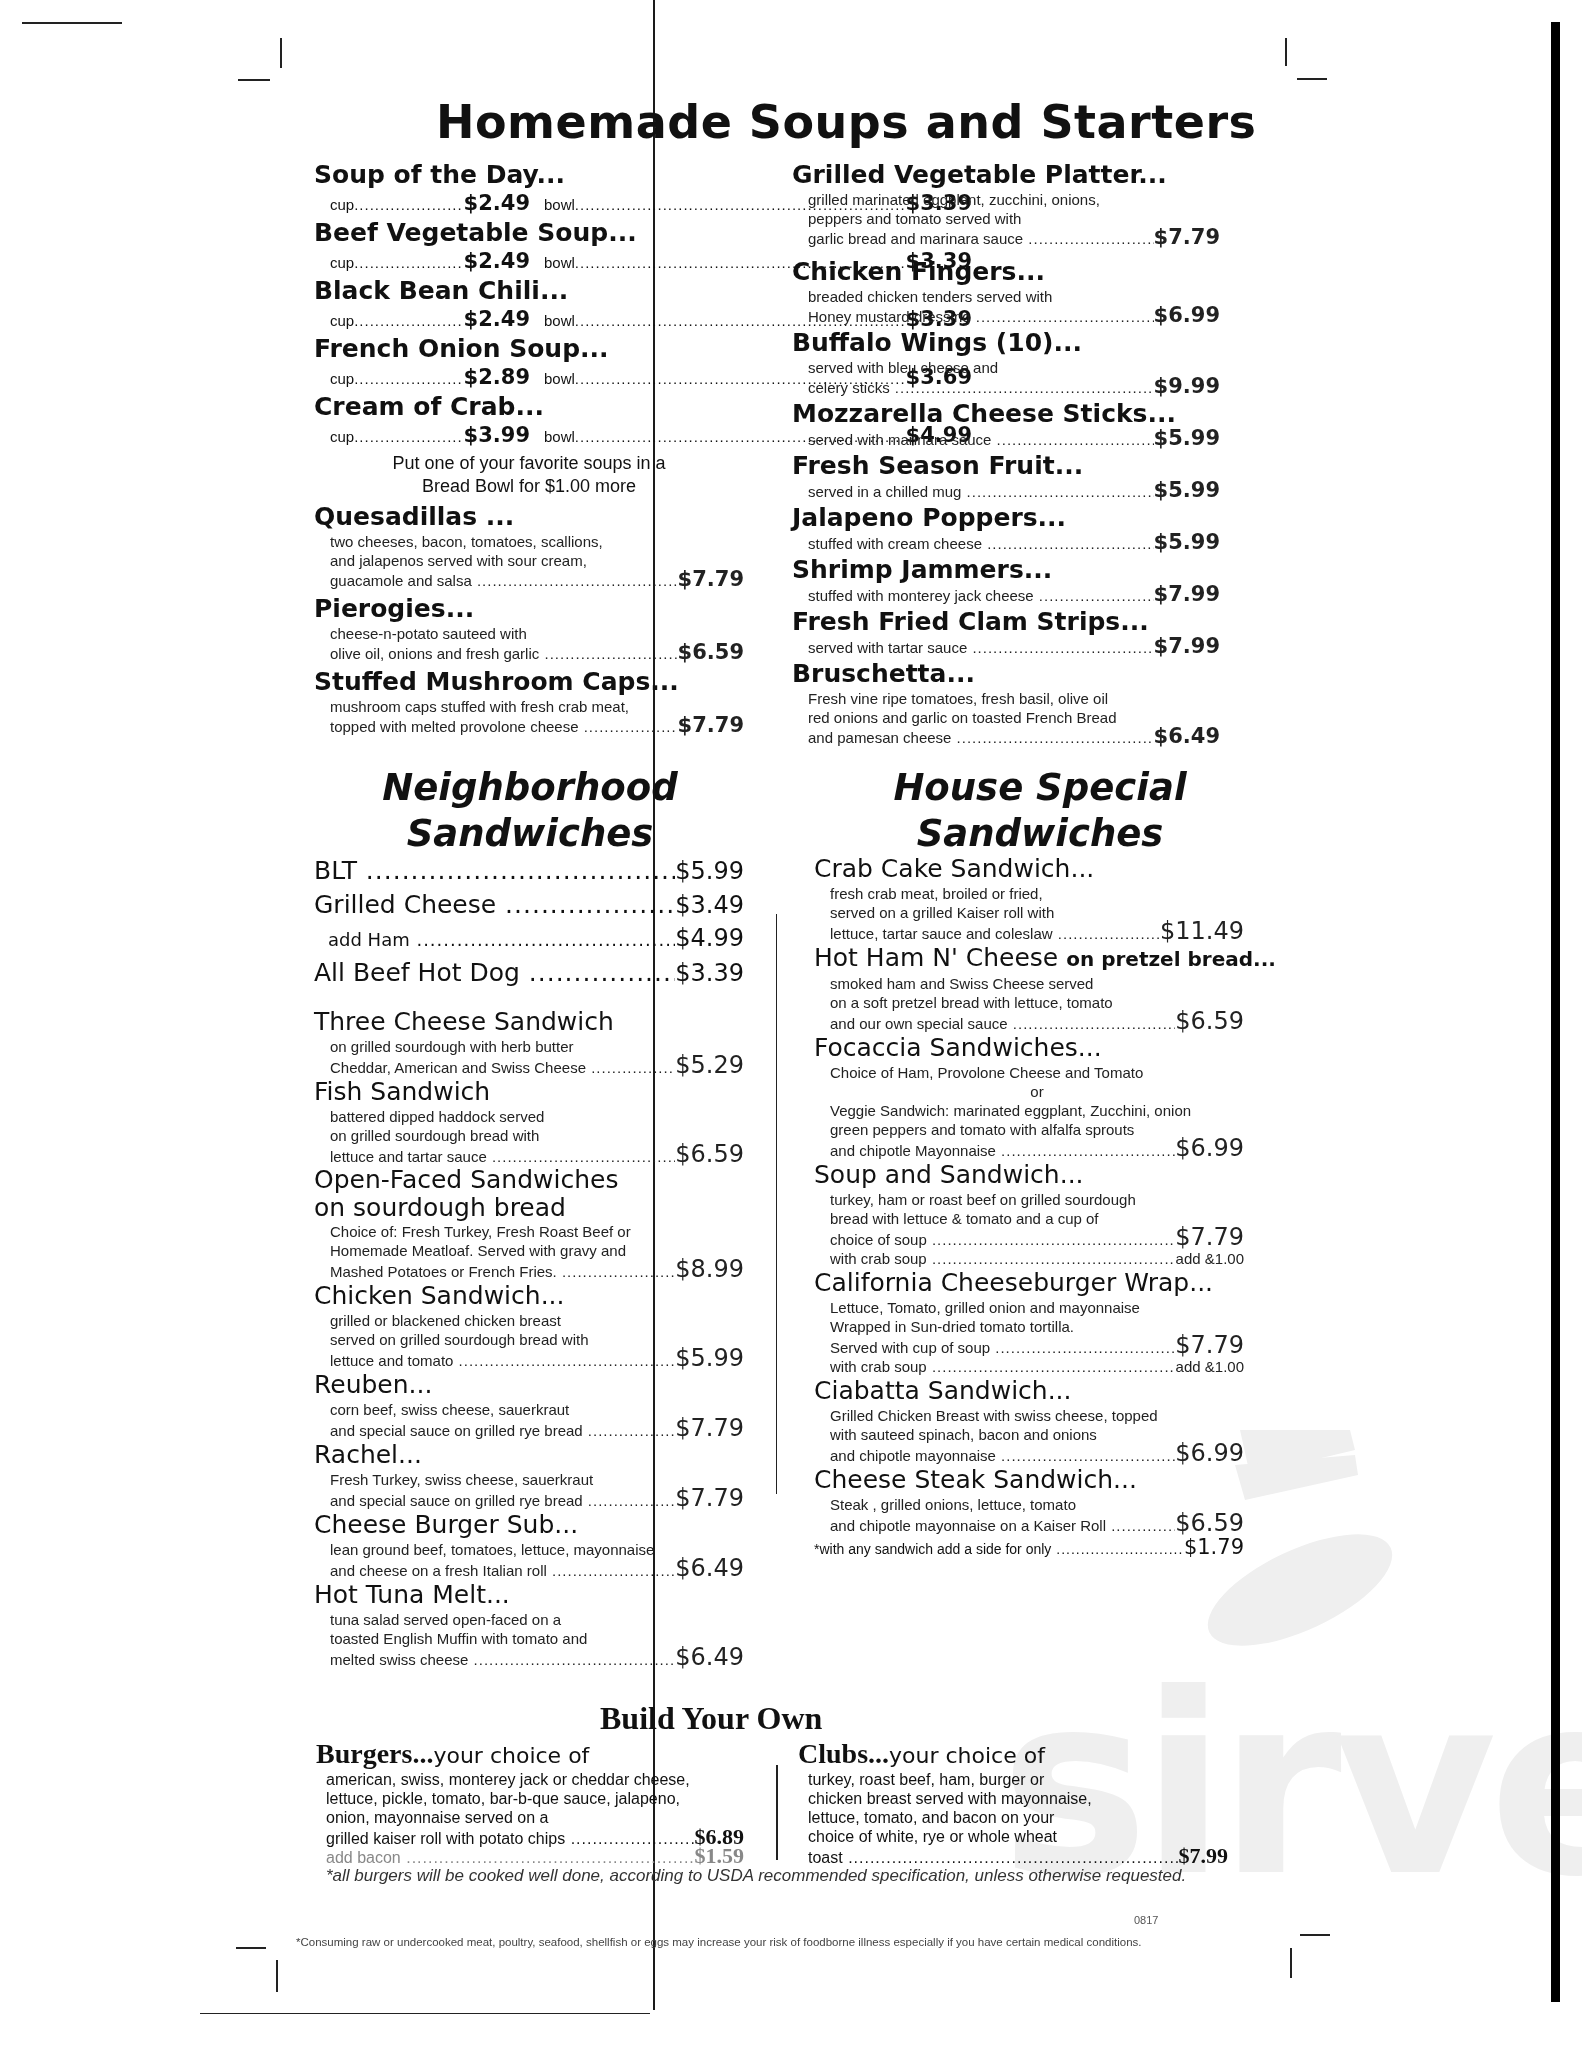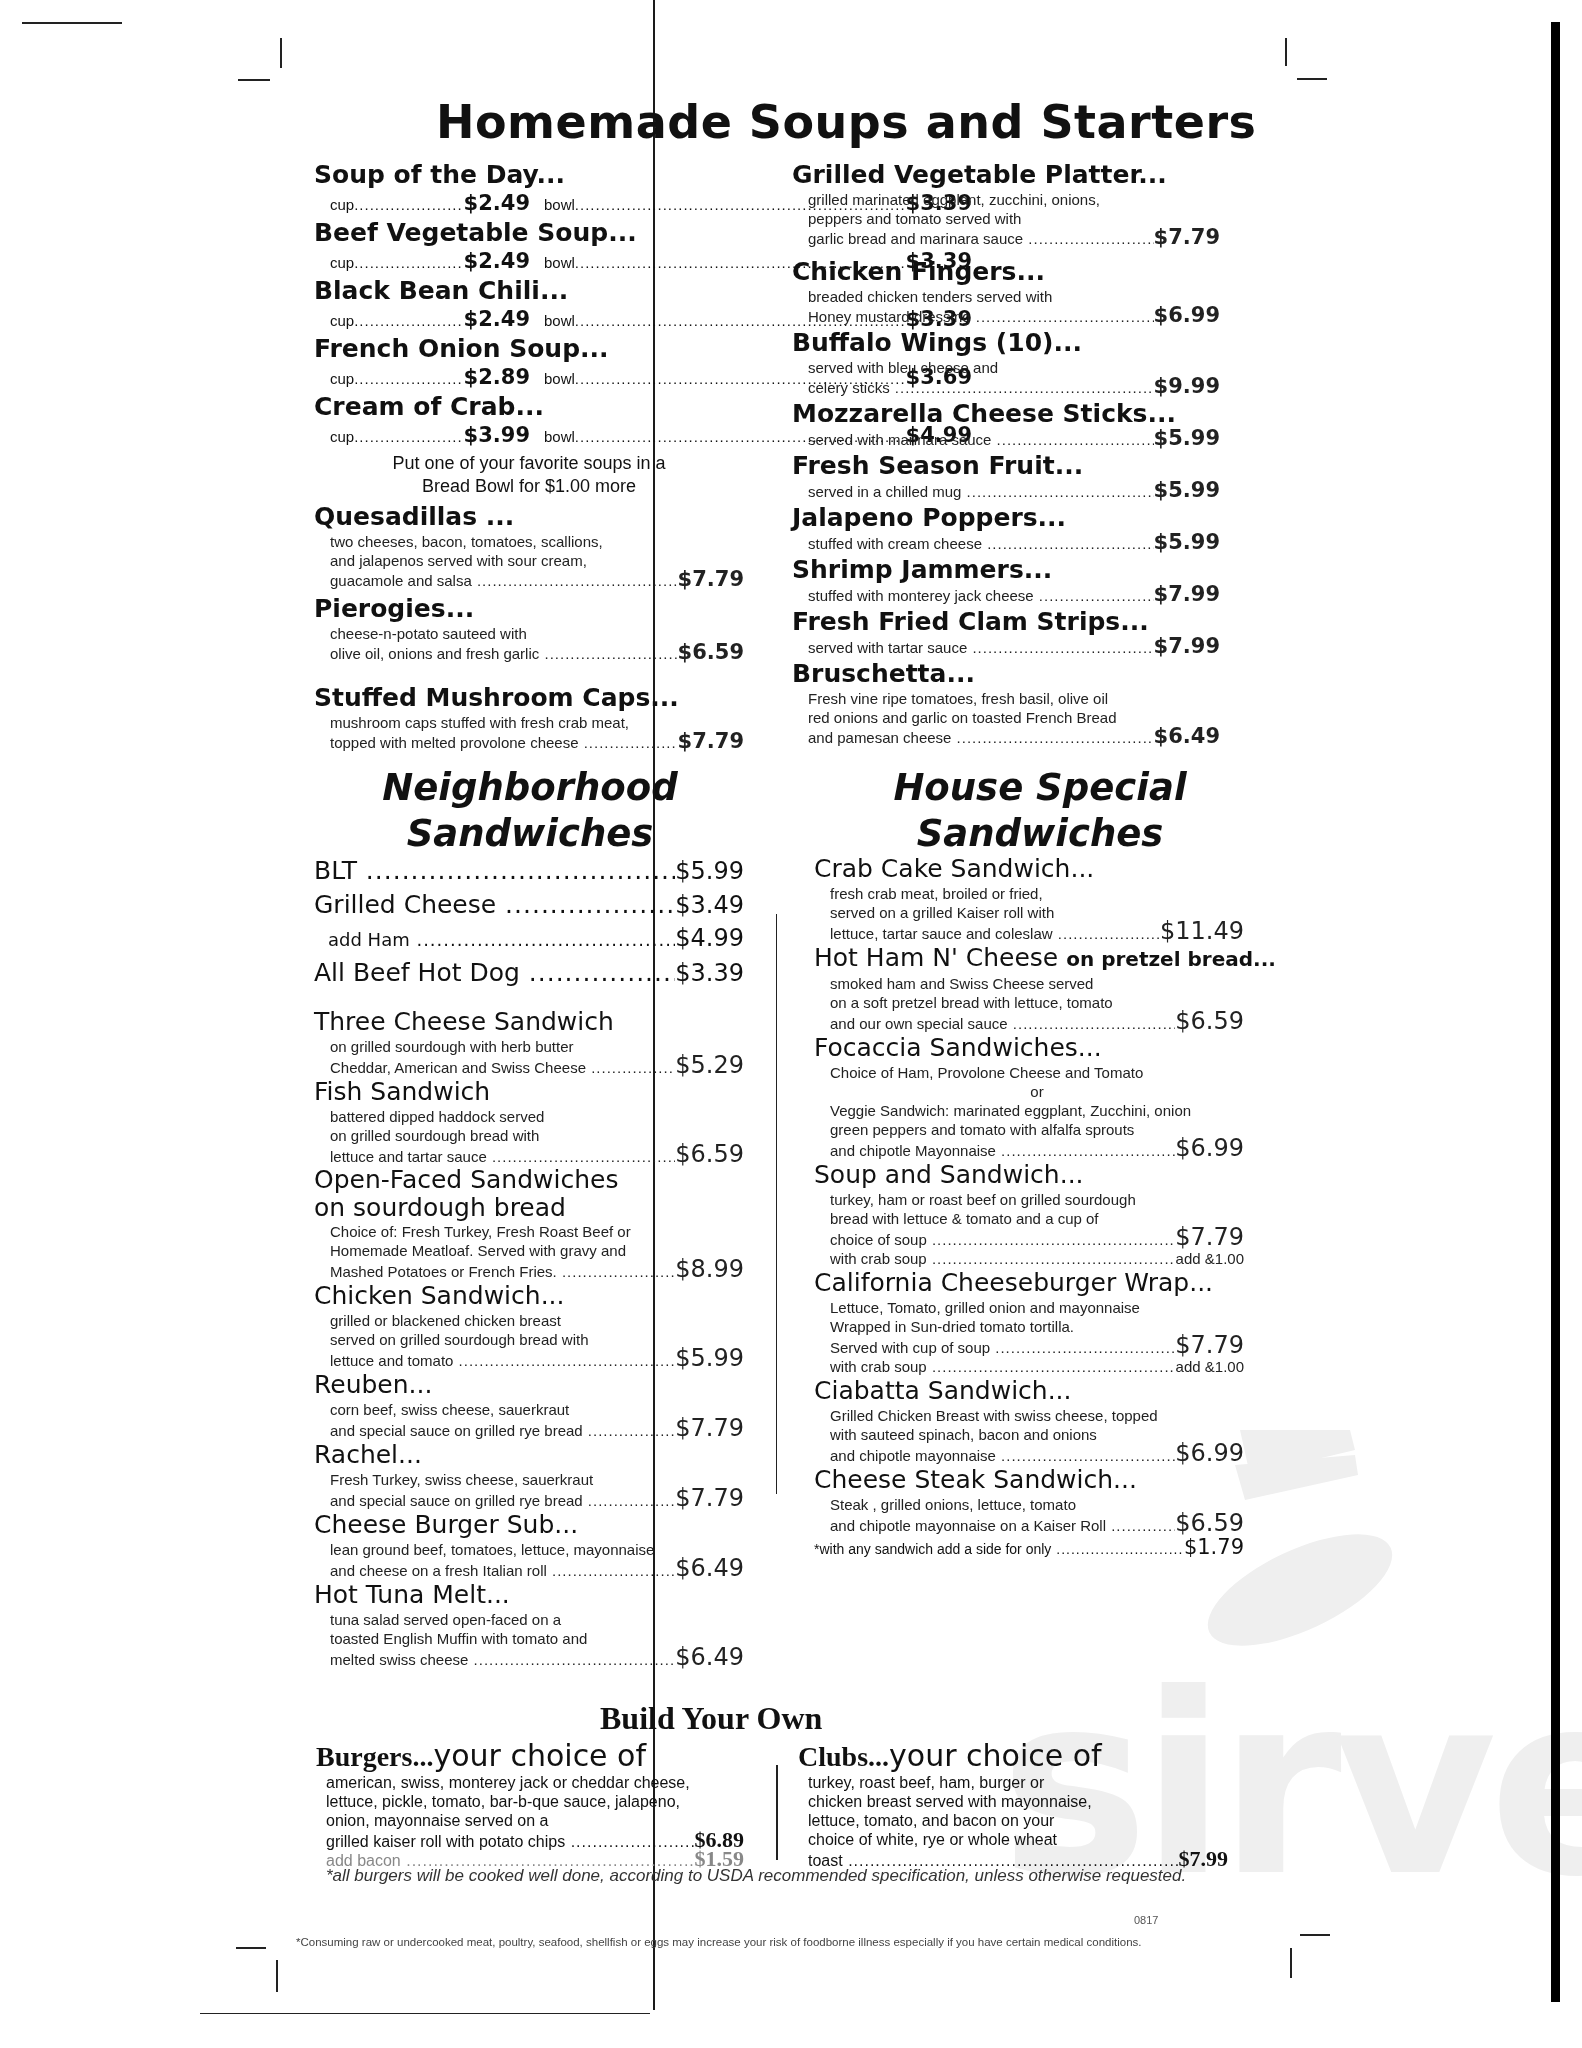--- a/index.html
+++ b/index.html
@@ -31,21 +31,21 @@
 
   .soup-row { display: flex; align-items: baseline; padding-left: 16px; font-size: 15px; line-height: 27px; }
   .soup-row .seg { display: flex; align-items: baseline; }
   .soup-row .lead2 { overflow: hidden; white-space: nowrap; }
   .soup-row .lead2::after { content: " ................................................................"; letter-spacing: 1px; }
 
   .note-center { text-align: center; font-size: 18px; line-height: 23px; }
 
   .byo-title { position: absolute; left: 600px; top: 1700px; font-family: "Liberation Serif", serif; font-weight: bold; font-size: 32px; }
   .byo-head { font-family: "Liberation Serif", serif; font-weight: bold; font-size: 28px; white-space: nowrap; }
-  .byo-head .choice { font-family: "DejaVu Sans", sans-serif; font-weight: normal; font-size: 30px; }
+  .byo-head .choice { font-family: "DejaVu Sans", sans-serif; font-weight: normal; font-size: 22px; }
   .byo-desc { font-size: 16px; line-height: 19px; padding-left: 10px; }
   .ghost { color: #888; }
   .fine { position: absolute; font-style: italic; font-size: 17px; white-space: nowrap; color: #333; }
   .fine2 { position: absolute; font-size: 11.5px; white-space: nowrap; color: #444; }
   .code { position: absolute; font-size: 11px; color: #555; }
 </style>
 </head>
 <body>
 
 <div class="watermark" style="left:1000px; top:1640px; font-size:250px; letter-spacing:-8px;">sirved</div>
@@ -165,21 +165,21 @@
       </div>
   </div>
   <div class="item" style="margin-top:4px;">
     <div class="name-bold">Pierogies...</div>
     <div class="desc">cheese-n-potato sauteed with</div>
     <div class="desc row">
         <span class="lead">olive oil, onions and fresh garlic</span>
         <span class="price-b">$6.59</span>
       </div>
   </div>
-  <div class="item" style="margin-top:20px;">
+  <div class="item" style="margin-top:4px;">
     <div class="name-bold">Stuffed Mushroom Caps...</div>
     <div class="desc">mushroom caps stuffed with fresh crab meat,</div>
     <div class="desc row">
         <span class="lead">topped with melted provolone cheese</span>
         <span class="price-b">$7.79</span>
       </div>
   </div>
 </div>
 
 <div class="col content" style="left:792px; top:160px; width:428px;">

